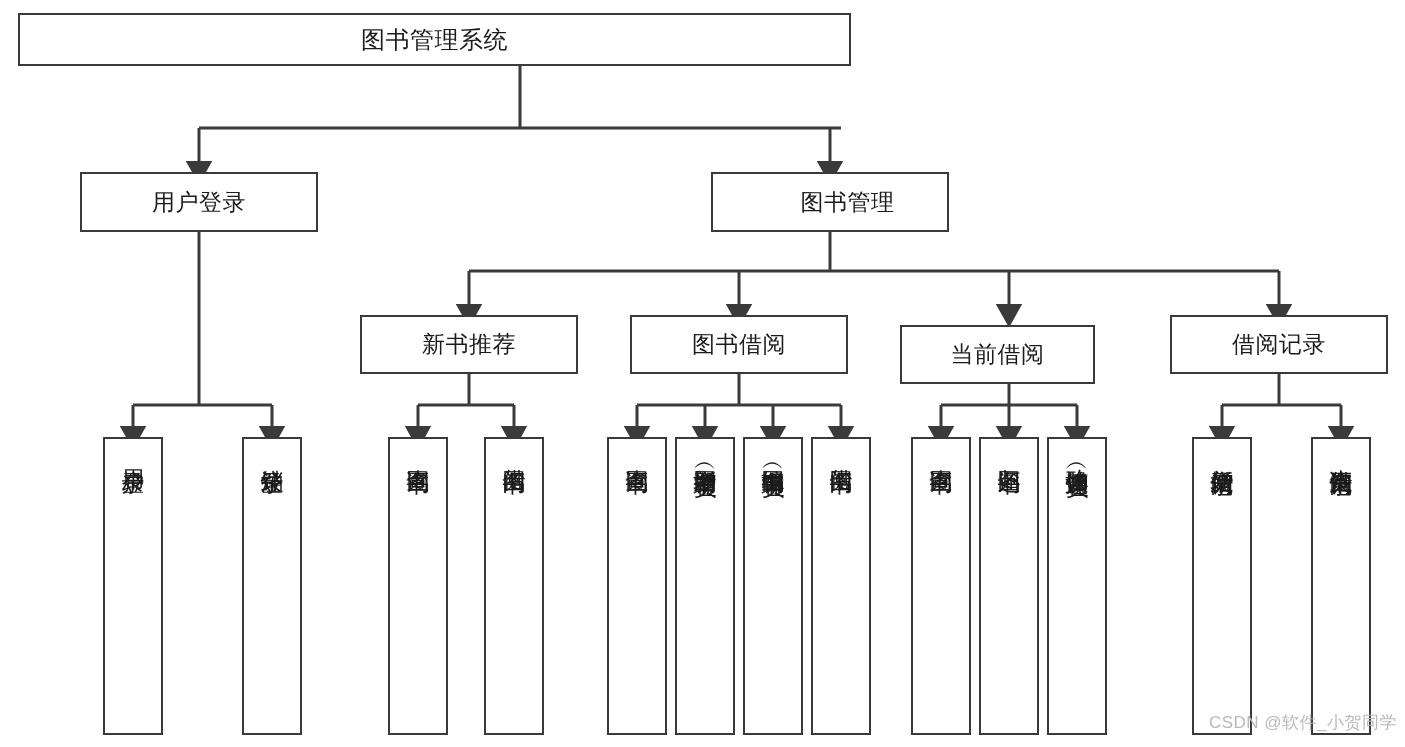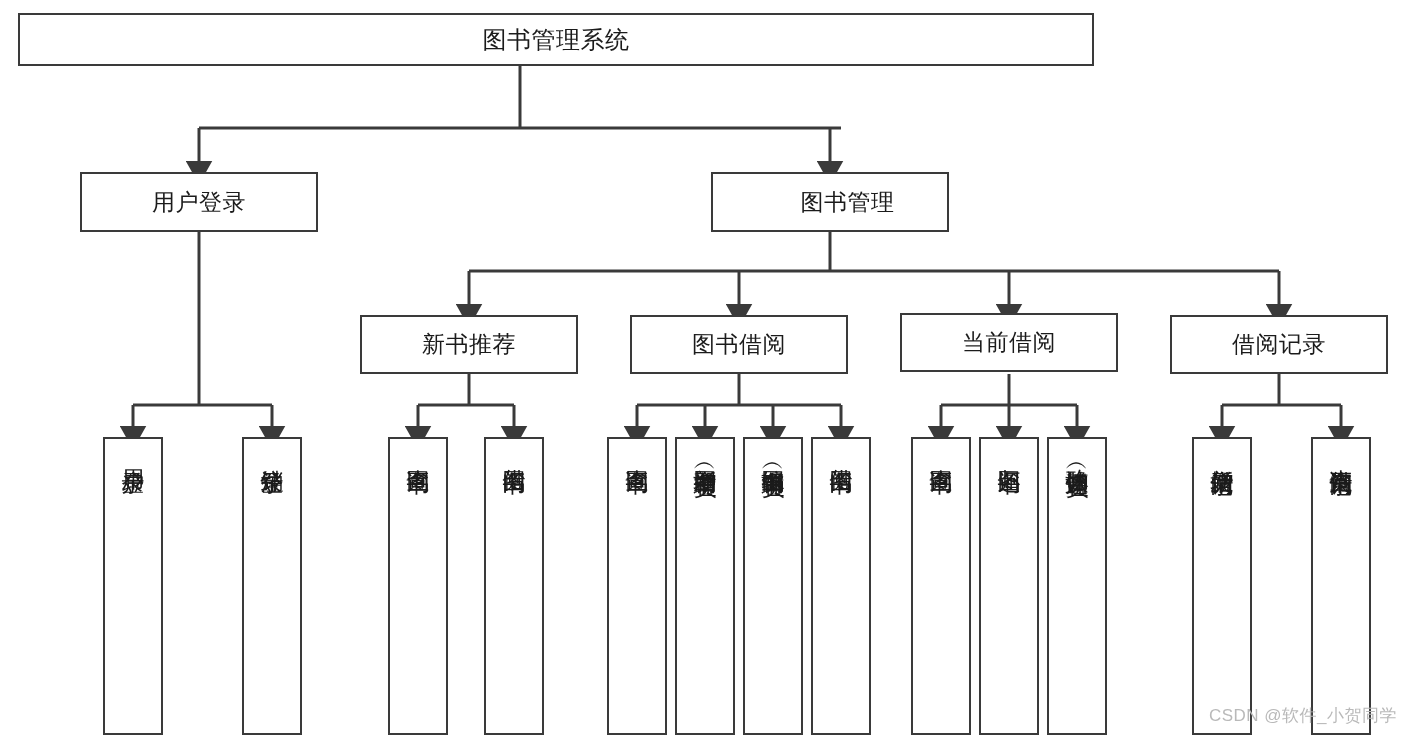--- a/index.html
+++ b/index.html
@@ -50,21 +50,21 @@
     writing-mode:vertical-rl;
     text-orientation:upright;
     font-size:23px;
     line-height:1.18;
     letter-spacing:1px;
     white-space:nowrap;
   }
   #watermark{
     position:absolute;
     right:8px;
-    bottom:20px;
+    bottom:13px;
     font-size:17px;
     color:#b9b9b9;
     letter-spacing:0.5px;
     z-index:3;
     white-space:nowrap;
   }
 </style>
 </head>
 <body>
 
@@ -114,38 +114,38 @@
       <path d="M1009,405 L1009,430" marker-end="url(#arrow)"></path>
       <path d="M1077,405 L1077,430" marker-end="url(#arrow)"></path>
 
       <path d="M1279,374 L1279,405"></path>
       <path d="M1222,405 L1341,405"></path>
       <path d="M1222,405 L1222,430" marker-end="url(#arrow)"></path>
       <path d="M1341,405 L1341,430" marker-end="url(#arrow)"></path>
     </g>
   </svg>
 
-  <div class="node h root" style="left:18px;top:13px;width:1076px;height:53px;">
+  <div class="node h root" style="left:18px;top:13px;width:833px;height:53px;">
     <span class="label">图书管理系统</span>
   </div>
 
   <div class="node h" style="left:80px;top:172px;width:238px;height:60px;">
     <span class="label">用户登录</span>
   </div>
   <div class="node h" style="left:711px;top:172px;width:238px;height:60px;padding-left:35px;">
     <span class="label">图书管理</span>
   </div>
 
   <div class="node h" style="left:630px;top:315px;width:218px;height:59px;">
     <span class="label">图书借阅</span>
   </div>
   <div class="node h" style="left:360px;top:315px;width:218px;height:59px;">
     <span class="label">新书推荐</span>
   </div>
-  <div class="node h" style="left:900px;top:313px;width:218px;height:59px;">
+  <div class="node h" style="left:900px;top:325px;width:195px;height:59px;">
     <span class="label">当前借阅</span>
   </div>
   <div class="node h" style="left:1170px;top:315px;width:218px;height:59px;text-align:right;">
     <span class="label">借阅记录</span>
   </div>
 
   <div class="node v" style="left:103px;top:437px;width:60px;height:298px;">
     <span class="label">用户登录</span>
   </div>
   <div class="node v" style="left:242px;top:437px;width:60px;height:298px;">

